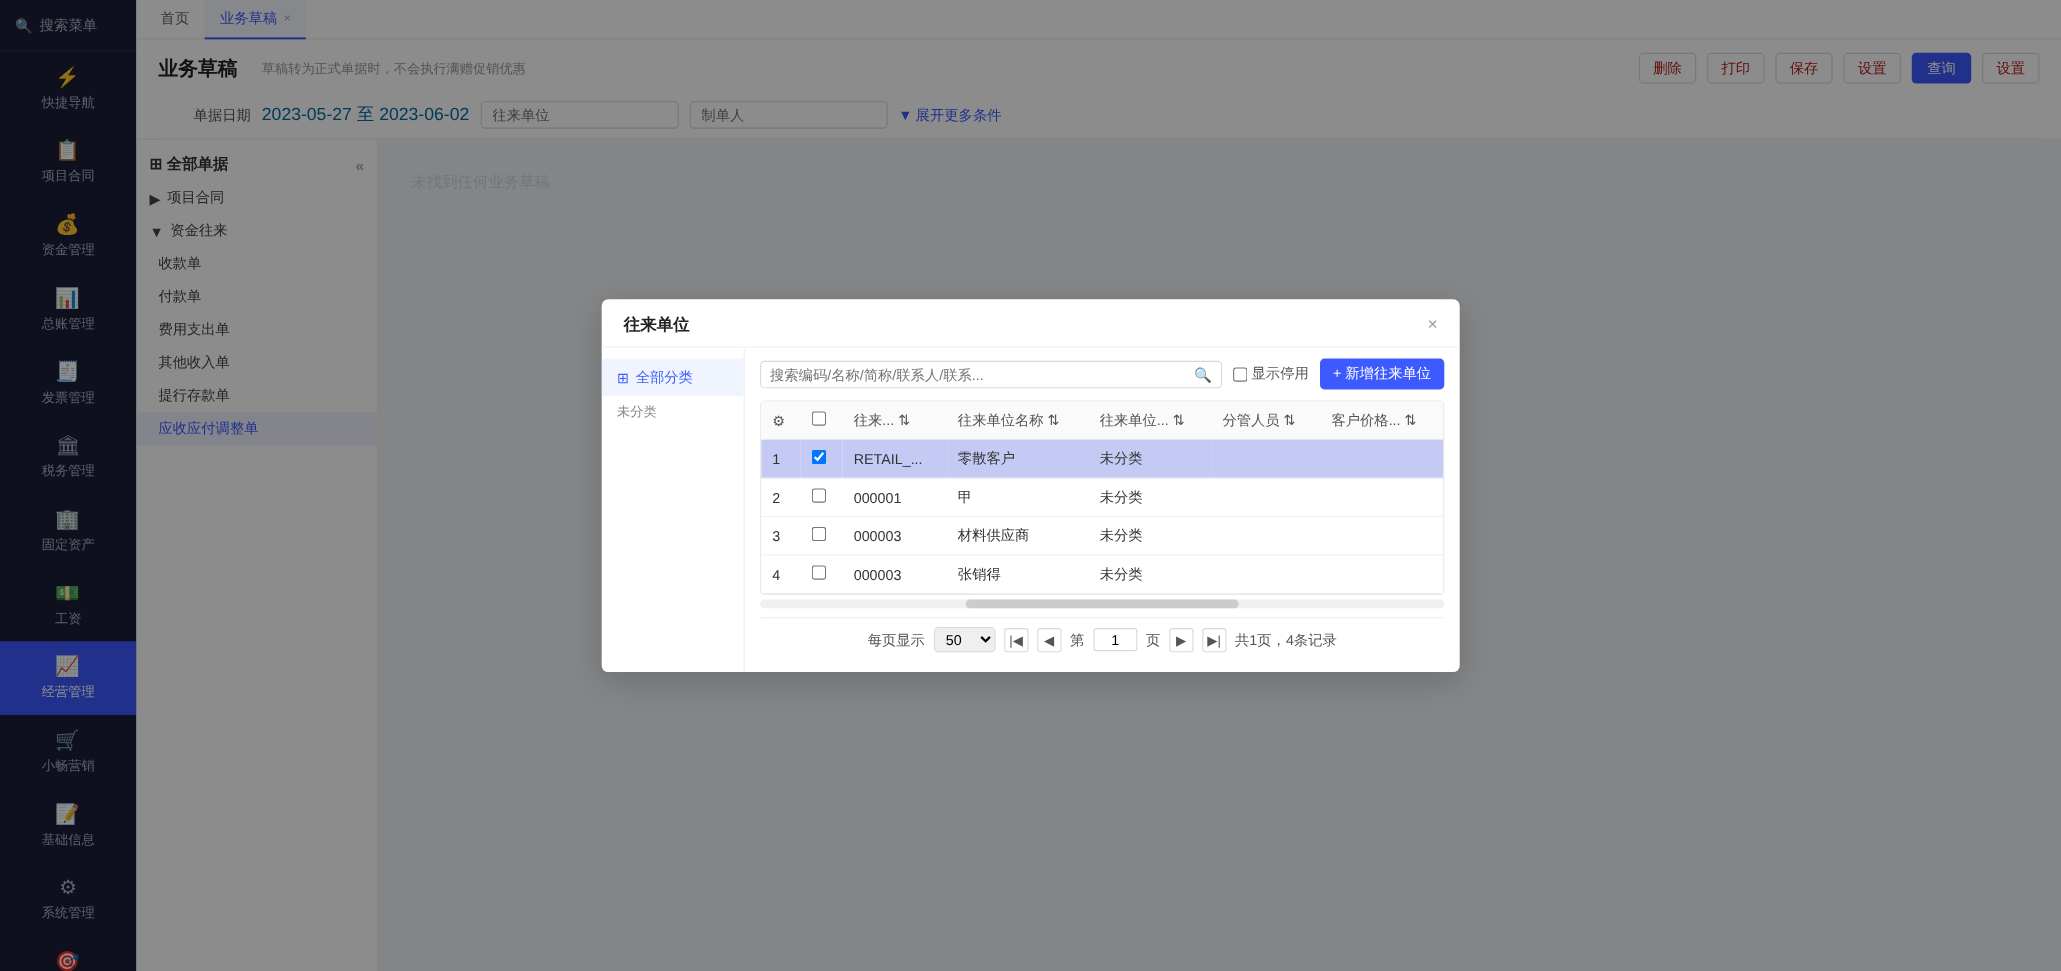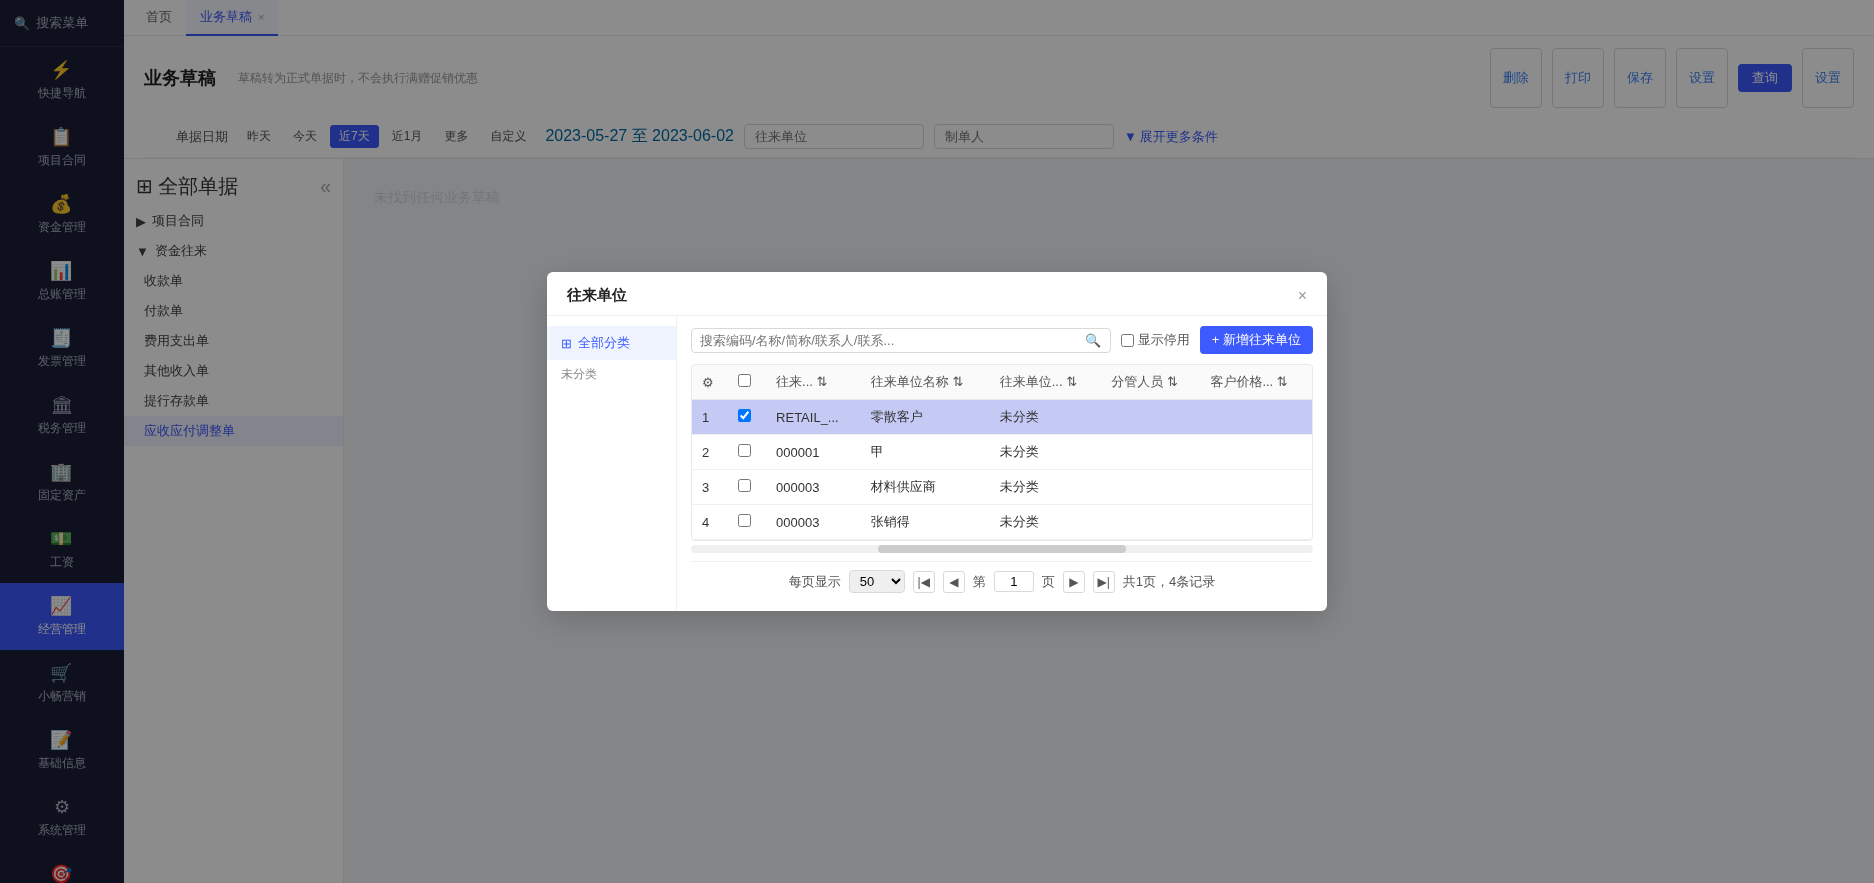--- a/index.html
+++ b/index.html
@@ -94,25 +94,25 @@
       margin-left: 12px;
     }
     .header-actions {
       display: flex;
       align-items: center;
       gap: 10px;
     }
     .btn-ghost {
       background: none;
       border: 1px solid #d9d9d9;
-      padding: 20px 12px;
-      border-radius: 4px;
-      font-size: 13px;
-      cursor: pointer;
-      color: #3b82f6;
+      padding: 4px 12px;
+      border-radius: 4px;
+      font-size: 13px;
+      cursor: pointer;
+      color: #b91c1c;
     }
     .btn-primary {
       background: #3d5afe;
       color: #fff;
       border: none;
       padding: 5px 14px;
       border-radius: 4px;
       font-size: 13px;
       cursor: pointer;
     }
@@ -169,22 +169,22 @@
       background: #fff;
       border-right: 1px solid #e8e8e8;
       padding: 8px 0;
       flex-shrink: 0;
     }
     .left-panel-header {
       display: flex;
       align-items: center;
       justify-content: space-between;
       padding: 6px 12px;
-      font-size: 20px;
-      font-weight: normal;
+      font-size: 14px;
+      font-weight: bold;
       color: #333;
     }
     .tree-item {
       padding: 6px 14px 6px 20px;
       font-size: 13px;
       color: #444;
       cursor: pointer;
       display: flex;
       align-items: center;
       gap: 6px;
@@ -517,28 +517,20 @@
         <button class="btn-ghost">打印</button>
         <button class="btn-ghost">保存</button>
         <button class="btn-ghost">设置</button>
         <button class="btn-primary">查询</button>
         <button class="btn-ghost">设置</button>
       </div>
     </div>
 
     <div class="filter-bar">
       <span class="filter-label">单据日期</span>
-      <div class="filter-date-btns">
-        <span class="date-btn">昨天</span>
-        <span class="date-btn">今天</span>
-        <span class="date-btn active">近7天</span>
-        <span class="date-btn">近1月</span>
-        <span class="date-btn">更多</span>
-        <span class="date-btn">自定义</span>
-      </div>
       <span class="date-range">2023-05-27 至 2023-06-02</span>
       <input class="filter-input" placeholder="往来单位" style="">
       <input class="filter-input" placeholder="制单人" style="">
       <span class="filter-more">
         <span>▼</span>
         <span>展开更多条件</span>
       </span>
     </div>
   </div>
 

